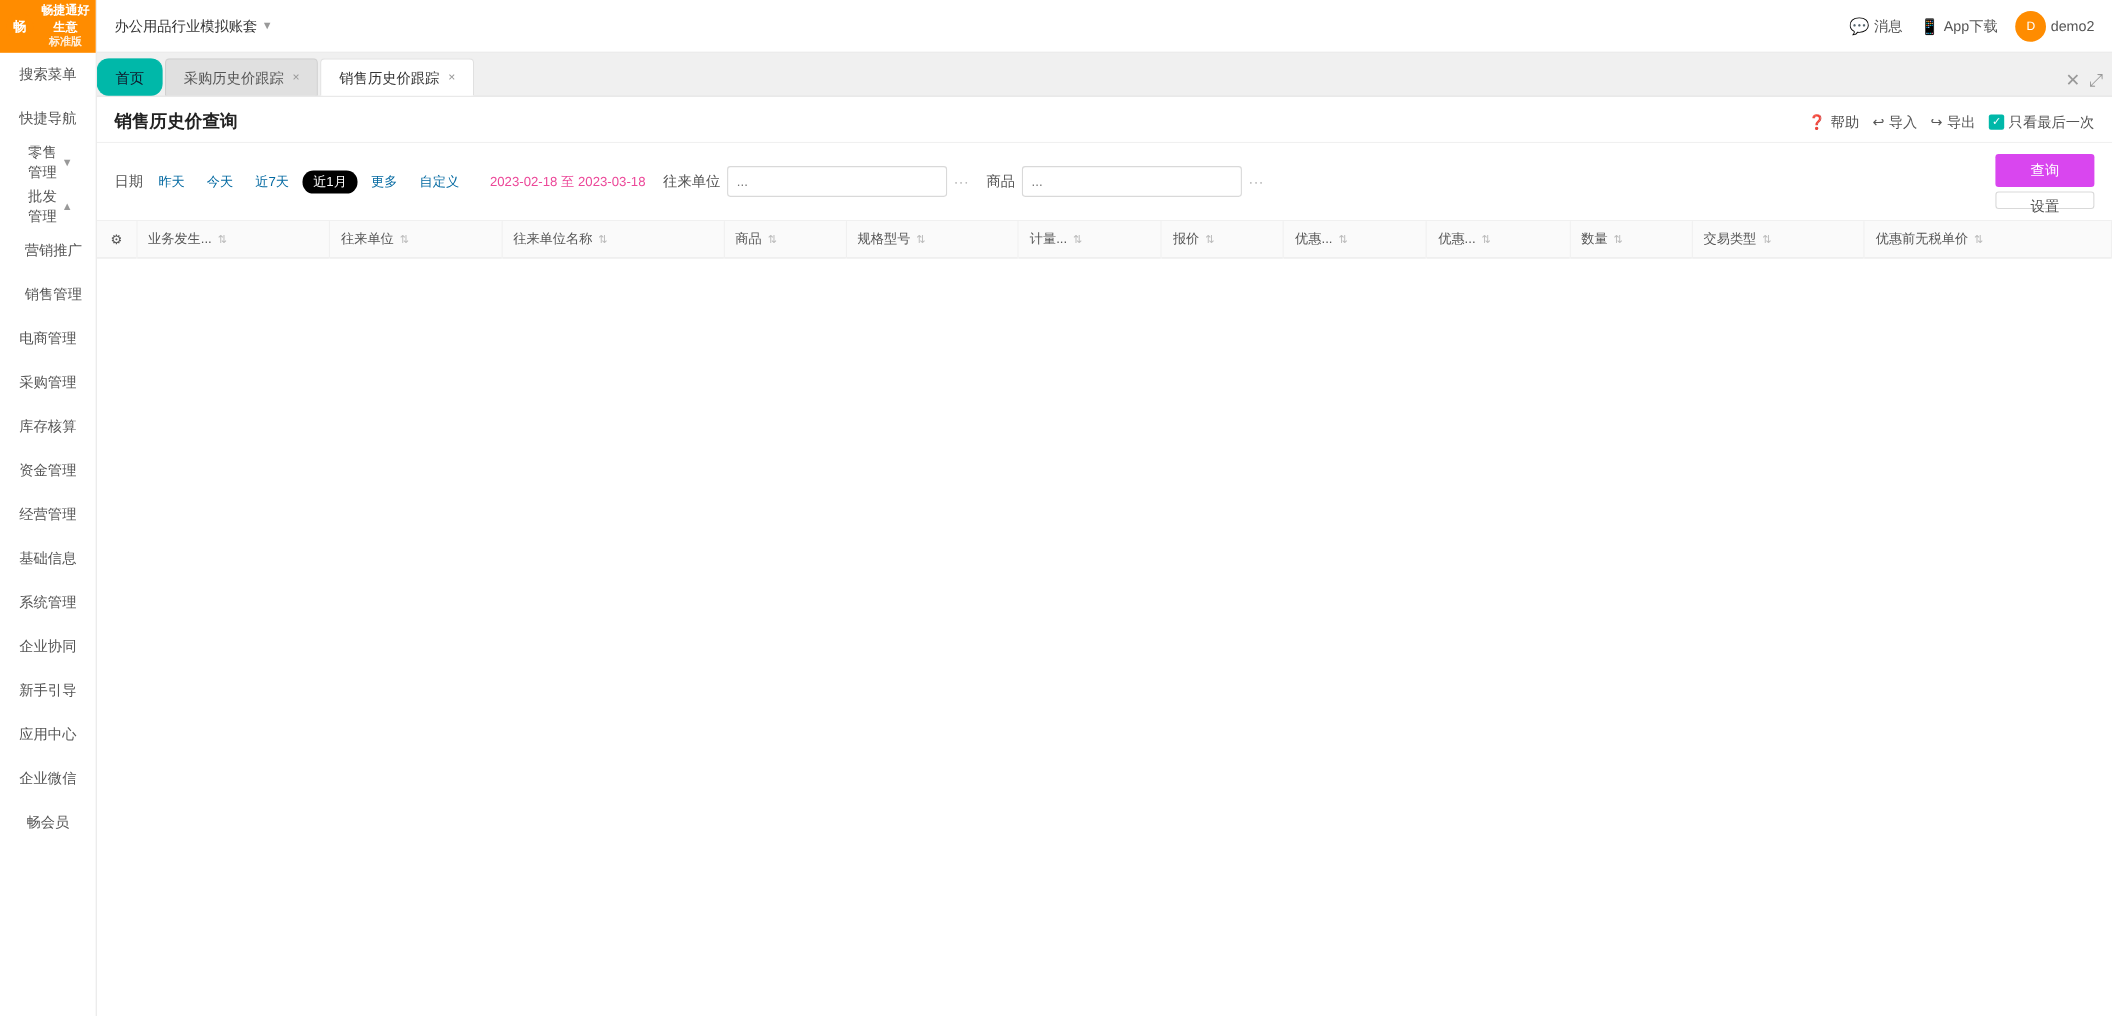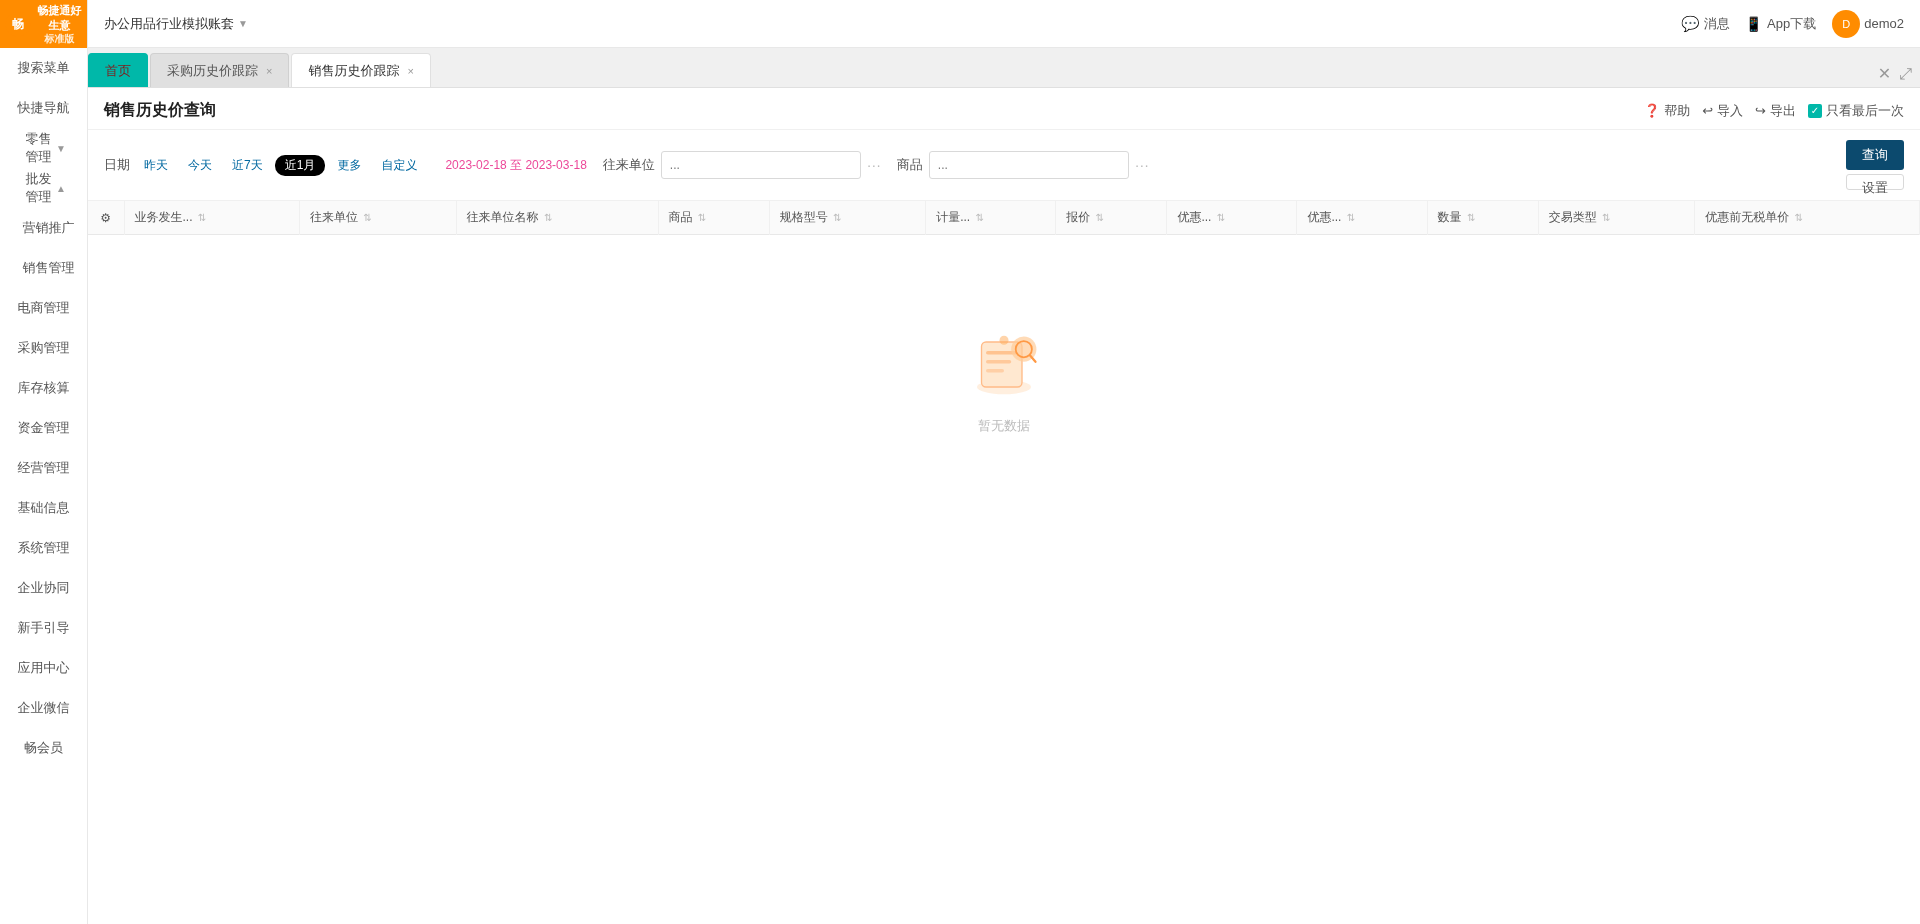--- a/index.html
+++ b/index.html
@@ -134,22 +134,23 @@
       border-bottom: none;
       margin-right: 2px;
     }
     .tab-item.active {
       background: #fff;
       color: #333;
       border-color: #e0e0e0;
     }
     .tab-home {
       background: #00b8a9;
-      color: #7f1d1d;
+      color: #0f172a;
       border-color: #00b8a9;
+      border-radius: 11px;
     }
     .tab-close {
       font-size: 11px;
       color: #999;
       cursor: pointer;
       margin-left: 2px;
     }
     .tab-bar-right {
       margin-left: auto;
       display: flex;
@@ -267,25 +268,25 @@
       font-size: 12px;
       color: #333;
       outline: none;
     }
     .filter-dots {
       color: #bbb;
       font-size: 14px;
       cursor: pointer;
     }
     .query-btn {
-      background: #0c4a6e;
+      background: #d946ef;
       color: #fff;
       border: none;
       border-radius: 3px;
-      padding: 5px 16px;
+      padding: 5px 32px;
       font-size: 13px;
       cursor: pointer;
       height: 30px;
     }
     .settings-btn {
       border: 1px solid #d9d9d9;
       background: #fff;
       color: #555;
       border-radius: 3px;
       padding: 4px 14px;
@@ -577,30 +578,16 @@
             <th>
               <span>优惠前无税单价</span>
               <span class="sort-icon">⇅</span>
             </th>
           </tr>
         </thead>
         <tbody>
         </tbody>
       </table>
 
-      <div class="empty-state">
-        <svg class="empty-icon" viewBox="0 0 100 100">
-          <ellipse cx="50" cy="80" rx="30" ry="8" fill="#ffe0c0" opacity="0.5"></ellipse>
-          <rect x="25" y="30" width="45" height="50" rx="5" fill="#ffe8d0" stroke="#ffbb88" stroke-width="1.5"></rect>
-          <rect x="30" y="40" width="35" height="4" rx="2" fill="#ffaa66" opacity="0.6"></rect>
-          <rect x="30" y="50" width="28" height="4" rx="2" fill="#ffaa66" opacity="0.5"></rect>
-          <rect x="30" y="60" width="20" height="4" rx="2" fill="#ffaa66" opacity="0.4"></rect>
-          <circle cx="72" cy="38" r="14" fill="#ffcc99" opacity="0.7"></circle>
-          <circle cx="72" cy="38" r="9" fill="none" stroke="#ff9944" stroke-width="2"></circle>
-          <line x1="79" y1="45" x2="85" y2="52" stroke="#ff9944" stroke-width="2.5" stroke-linecap="round"></line>
-          <circle cx="50" cy="28" r="5" fill="#ffaa55" opacity="0.5"></circle>
-        </svg>
-        <span class="empty-text">暂无数据</span>
-      </div>
     </div>
 
   </div>
 </div>
 
 </body></html>

